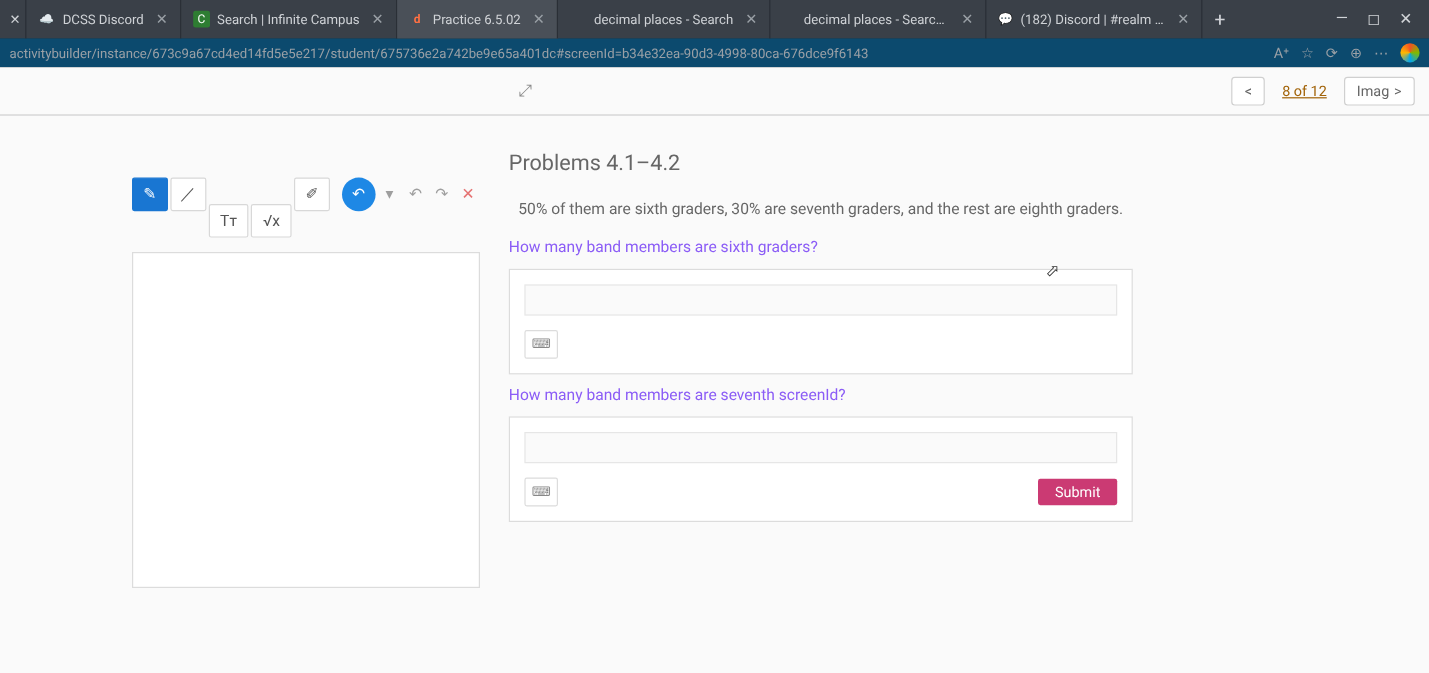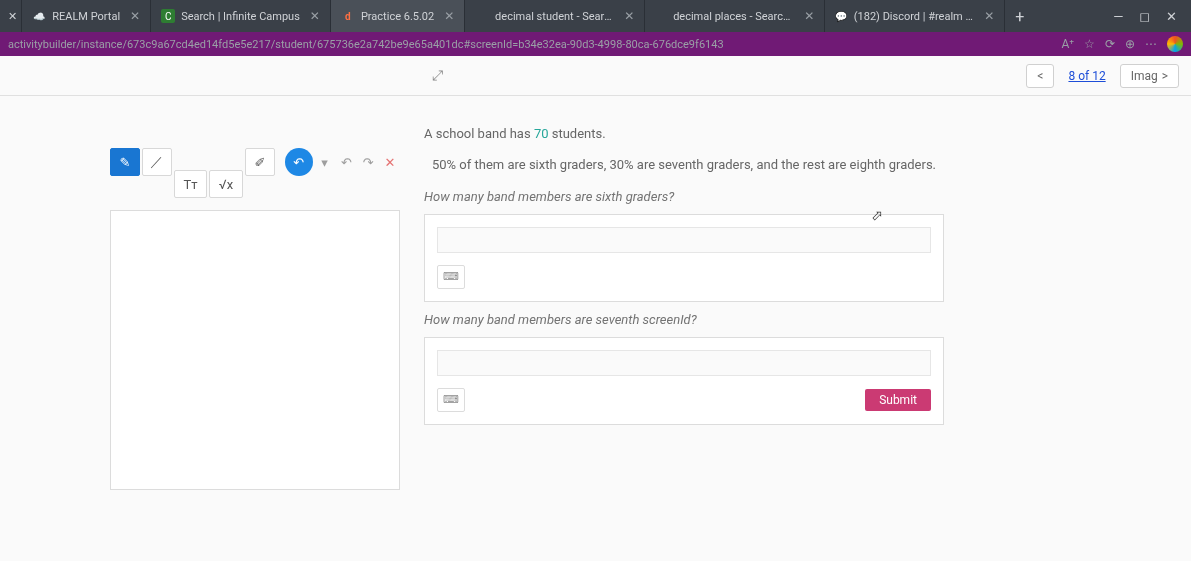--- a/index.html
+++ b/index.html
@@ -5,73 +5,73 @@
 * { margin: 0; padding: 0; box-sizing: border-box; font-family: -apple-system, BlinkMacSystemFont, "Segoe UI", Roboto, Arial, sans-serif; }
 html, body { width: 1191px; height: 561px; overflow: hidden; background: #2a2f36; }
 .browser-chrome { background: #3a4048; height: 32px; display: flex; align-items: center; gap: 0; padding: 0 4px; }
 .tab { display: flex; align-items: center; gap: 6px; padding: 0 10px; height: 32px; color: #d0d3d7; font-size: 11px; border-right: 1px solid #2a2f36; max-width: 180px; white-space: nowrap; overflow: hidden; }
 .tab.active { background: #4a5058; }
 .tab .favicon { width: 14px; height: 14px; display: inline-flex; align-items: center; justify-content: center; font-size: 10px; }
 .tab .close { margin-left: 4px; font-size: 12px; color: #9aa0a6; }
 .tab .label { overflow: hidden; text-overflow: ellipsis; }
 .new-tab { color: #d0d3d7; font-size: 16px; padding: 0 10px; }
 .win-controls { margin-left: auto; display: flex; gap: 16px; color: #d0d3d7; font-size: 13px; padding: 0 10px; }
-.url-bar { background: #701a75; height: 24px; display: flex; align-items: center; padding: 0 8px; color: #9aa0a6; font-size: 11px; gap: 12px; }
+.url-bar { background: #0c4a6e; height: 24px; display: flex; align-items: center; padding: 0 8px; color: #9aa0a6; font-size: 11px; gap: 12px; }
 .url-bar .url-text { flex: 1; white-space: nowrap; overflow: hidden; text-overflow: ellipsis; }
 .url-bar .url-icons { display: flex; gap: 10px; align-items: center; font-size: 12px; }
 .url-bar .copilot { width: 16px; height: 16px; border-radius: 50%; background: conic-gradient(#f25022, #7fba00, #00a4ef, #ffb900, #f25022); }
 .page-topbar { background: #fafafa; height: 40px; border-bottom: 1px solid #e0e0e0; display: flex; align-items: center; justify-content: flex-end; gap: 8px; padding: 0 12px; }
 .page-topbar .expand { margin-right: auto; margin-left: 420px; color: #888; font-size: 14px; }
 .nav-btn { border: 1px solid #d0d0d0; background: #fff; color: #666; font-size: 12px; padding: 4px 10px; border-radius: 3px; display: inline-flex; align-items: center; gap: 4px; }
-.page-count { color: #1d4ed8; font-size: 12px; padding: 0 6px; text-decoration: underline; }
+.page-count { color: #a16207; font-size: 12px; padding: 0 6px; text-decoration: underline; }
 .page-body { background: #fafafa; height: calc(561px - 32px - 24px - 40px); padding: 30px 40px 0 110px; display: flex; gap: 24px; overflow: hidden; }
 .toolbar-col { display: flex; flex-direction: column; gap: 6px; width: 290px; }
 .toolbar-row { display: flex; align-items: center; gap: 2px; }
 .tool-btn { width: 30px; height: 28px; border: 1px solid #d8d8d8; background: #fff; display: inline-flex; align-items: center; justify-content: center; font-size: 13px; color: #555; border-radius: 2px; }
 .tool-btn.blue { background: #1976d2; color: #fff; border-color: #1976d2; }
 .tool-btn.wide { width: 34px; margin-top: 44px; }
 .circle-btn { width: 28px; height: 28px; border-radius: 50%; background: #1e88e5; color: #fff; display: inline-flex; align-items: center; justify-content: center; font-size: 13px; }
 .action-icon { color: #9e9e9e; font-size: 13px; width: 20px; text-align: center; }
 .action-icon.red { color: #e57373; }
 .canvas { border: 1px solid #dcdcdc; background: #fff; height: 280px; width: 100%; margin-top: 6px; }
 .content-col { flex: 1; max-width: 520px; }
 .heading { font-weight: 400; font-size: 18px; color: #666; margin-bottom: 18px; }
 .prompt-line { font-size: 13px; color: #666; margin-bottom: 14px; }
 .prompt-line .num { color: #26a69a; }
-.question { font-size: 13px; color: #737373; margin-bottom: 10px; font-style: italic; }
+.question { font-size: 13px; color: #8b5cf6; margin-bottom: 10px; }
 .answer-box { border: 1px solid #dcdcdc; padding: 12px; margin-bottom: 10px; background: #fff; }
 .answer-box .textline { height: 26px; border: 1px solid #e6e6e6; background: #fafafa; margin-bottom: 12px; }
 .answer-box .row2 { display: flex; justify-content: space-between; align-items: center; }
 .kbd-btn { width: 28px; height: 24px; border: 1px solid #dcdcdc; background: #fff; font-size: 11px; color: #888; border-radius: 2px; display: inline-flex; align-items: center; justify-content: center; }
 .submit-btn { background: #c2185b; color: #fff; font-size: 12px; padding: 4px 14px; border-radius: 2px; border: none; opacity: .85; }
 .cursor { position: absolute; font-size: 14px; color: #333; pointer-events: none; }
 </style>
 </head>
 <body>
 
 <div class="browser-chrome">
   <span class="tab" style="max-width:20px;padding:0 4px;">✕</span>
   <div class="tab">
     <span class="favicon">☁️</span>
-    <span class="label">REALM Portal</span>
+    <span class="label">DCSS Discord</span>
     <span class="close">✕</span>
   </div>
   <div class="tab">
     <span class="favicon" style="background:#2e7d32;color:#fff;border-radius:2px;">C</span>
     <span class="label">Search | Infinite Campus</span>
     <span class="close">✕</span>
   </div>
   <div class="tab active">
     <span class="favicon" style="color:#ff7043;font-weight:bold;">d</span>
     <span class="label">Practice 6.5.02</span>
     <span class="close">✕</span>
   </div>
   <div class="tab">
     <span class="favicon"></span>
-    <span class="label">decimal student - Search</span>
+    <span class="label">decimal places - Search</span>
     <span class="close">✕</span>
   </div>
   <div class="tab">
     <span class="favicon"></span>
     <span class="label">decimal places - Search Imag</span>
     <span class="close">✕</span>
   </div>
   <div class="tab">
     <span class="favicon">💬</span>
     <span class="label">(182) Discord | #realm | REALM</span>
@@ -120,23 +120,21 @@
       <span class="circle-btn">↶</span>
       <span class="action-icon">▾</span>
       <span class="action-icon">↶</span>
       <span class="action-icon">↷</span>
       <span class="action-icon red">✕</span>
     </div>
     <div class="canvas"></div>
   </div>
 
   <div class="content-col">
-    <div class="prompt-line">
-      <span>A school band has </span><span class="num">70</span><span> students.</span>
-    </div>
+    <h2 class="heading">Problems 4.1–4.2</h2>
     <div class="prompt-line" style="line-height:1.5;text-align:center;">50% of them are sixth graders, 30% are seventh graders, and the rest are eighth graders.</div>
 
     <div class="question">How many band members are sixth graders?</div>
     <div class="answer-box" style="position:relative;">
       <span class="cursor" style="top:-8px;right:60px;">⬀</span>
       <div class="textline"></div>
       <div class="row2">
         <span class="kbd-btn">⌨</span>
         <span></span>
       </div>

